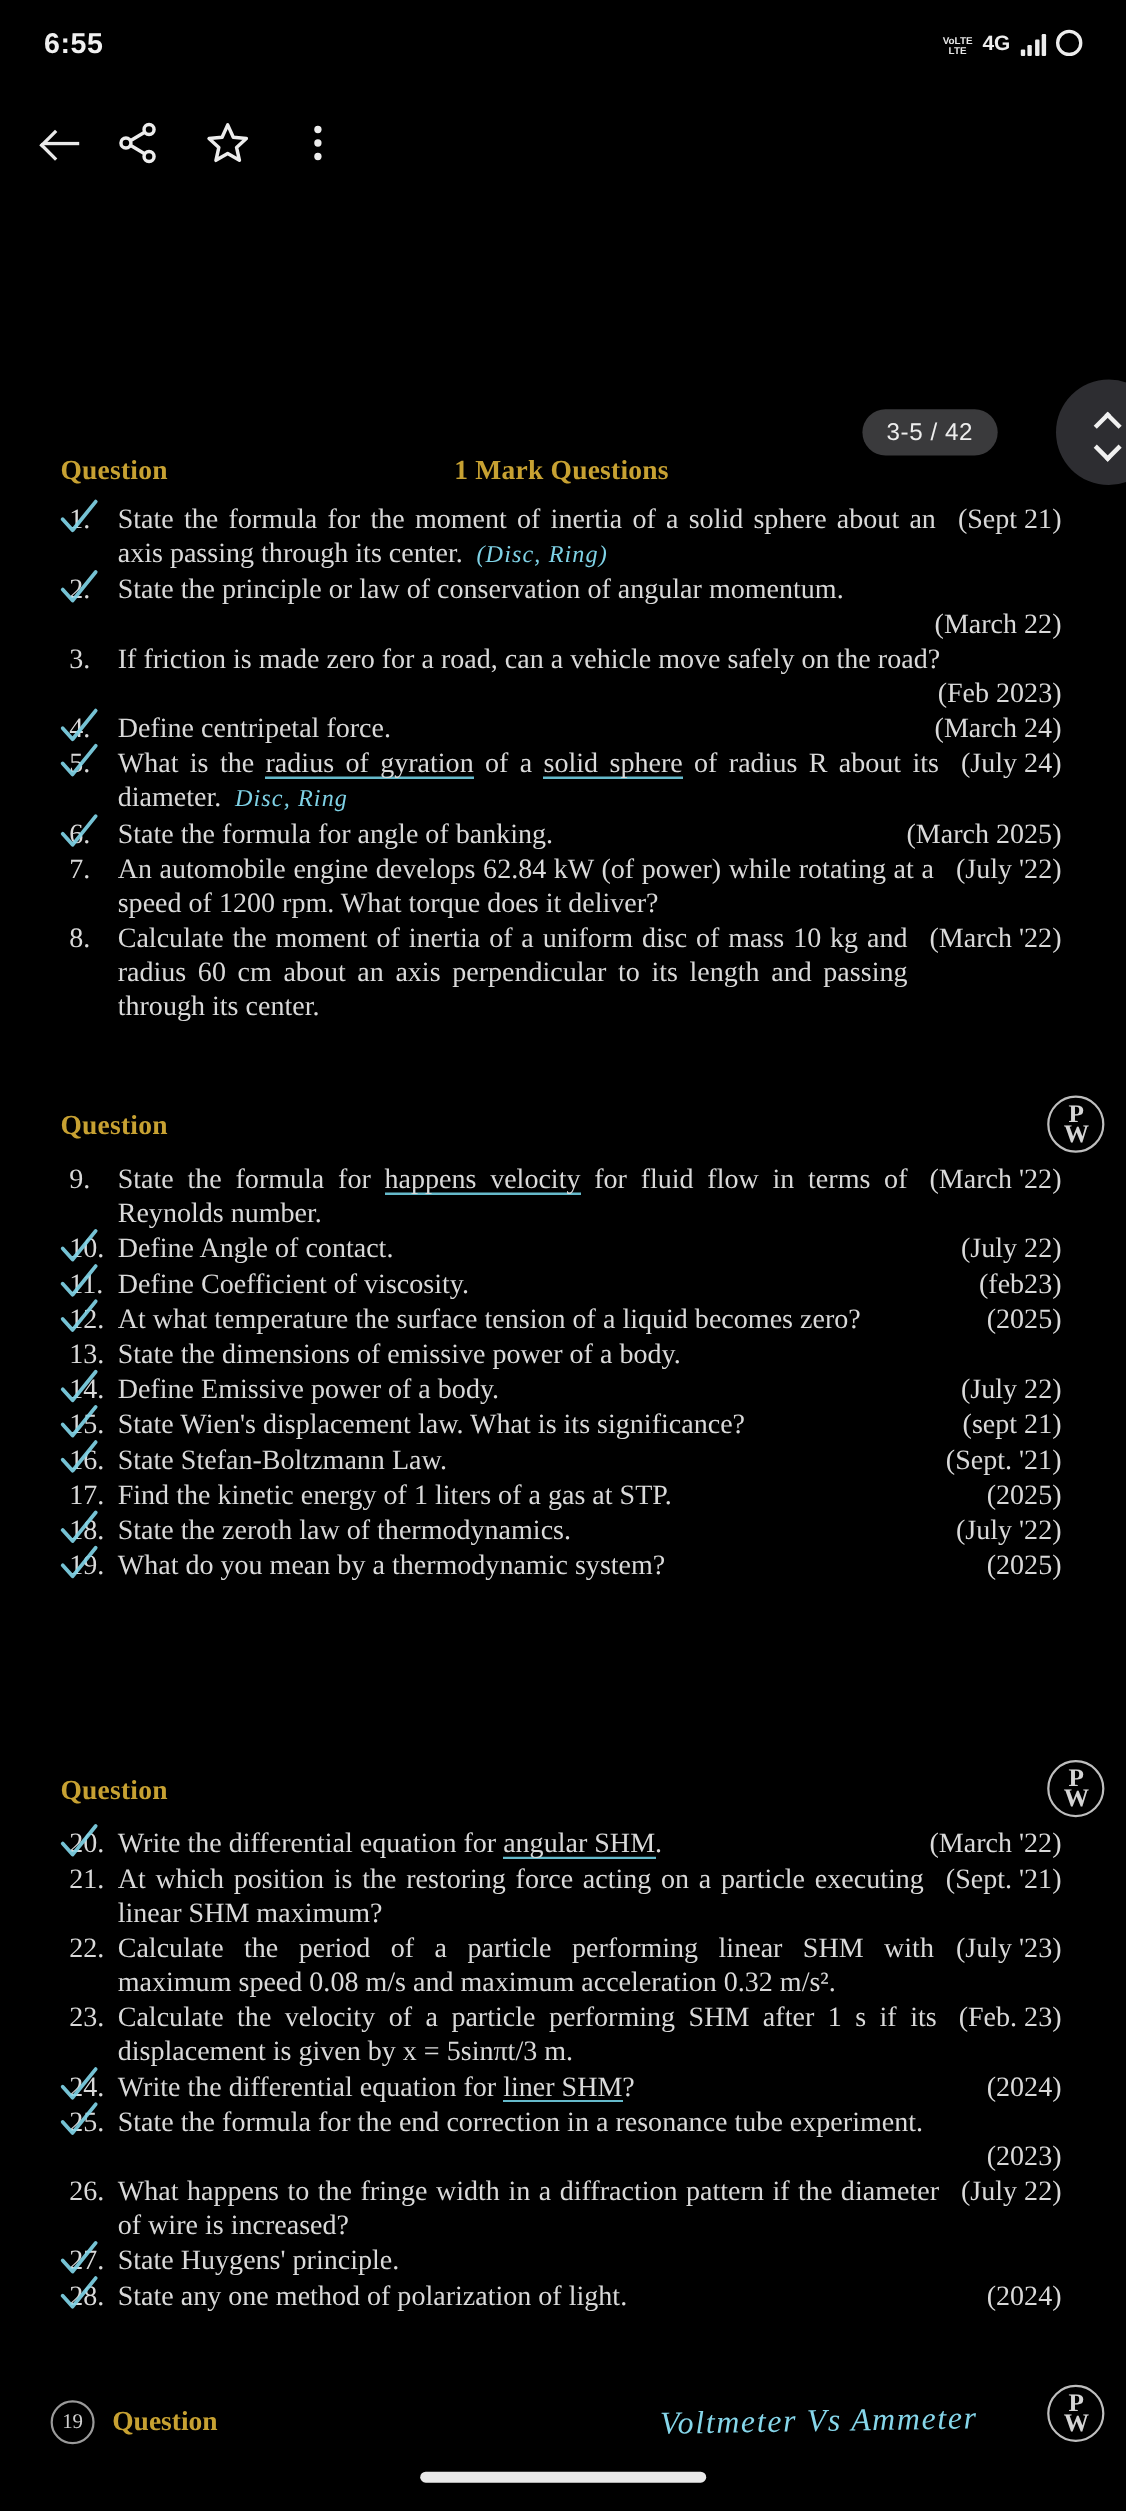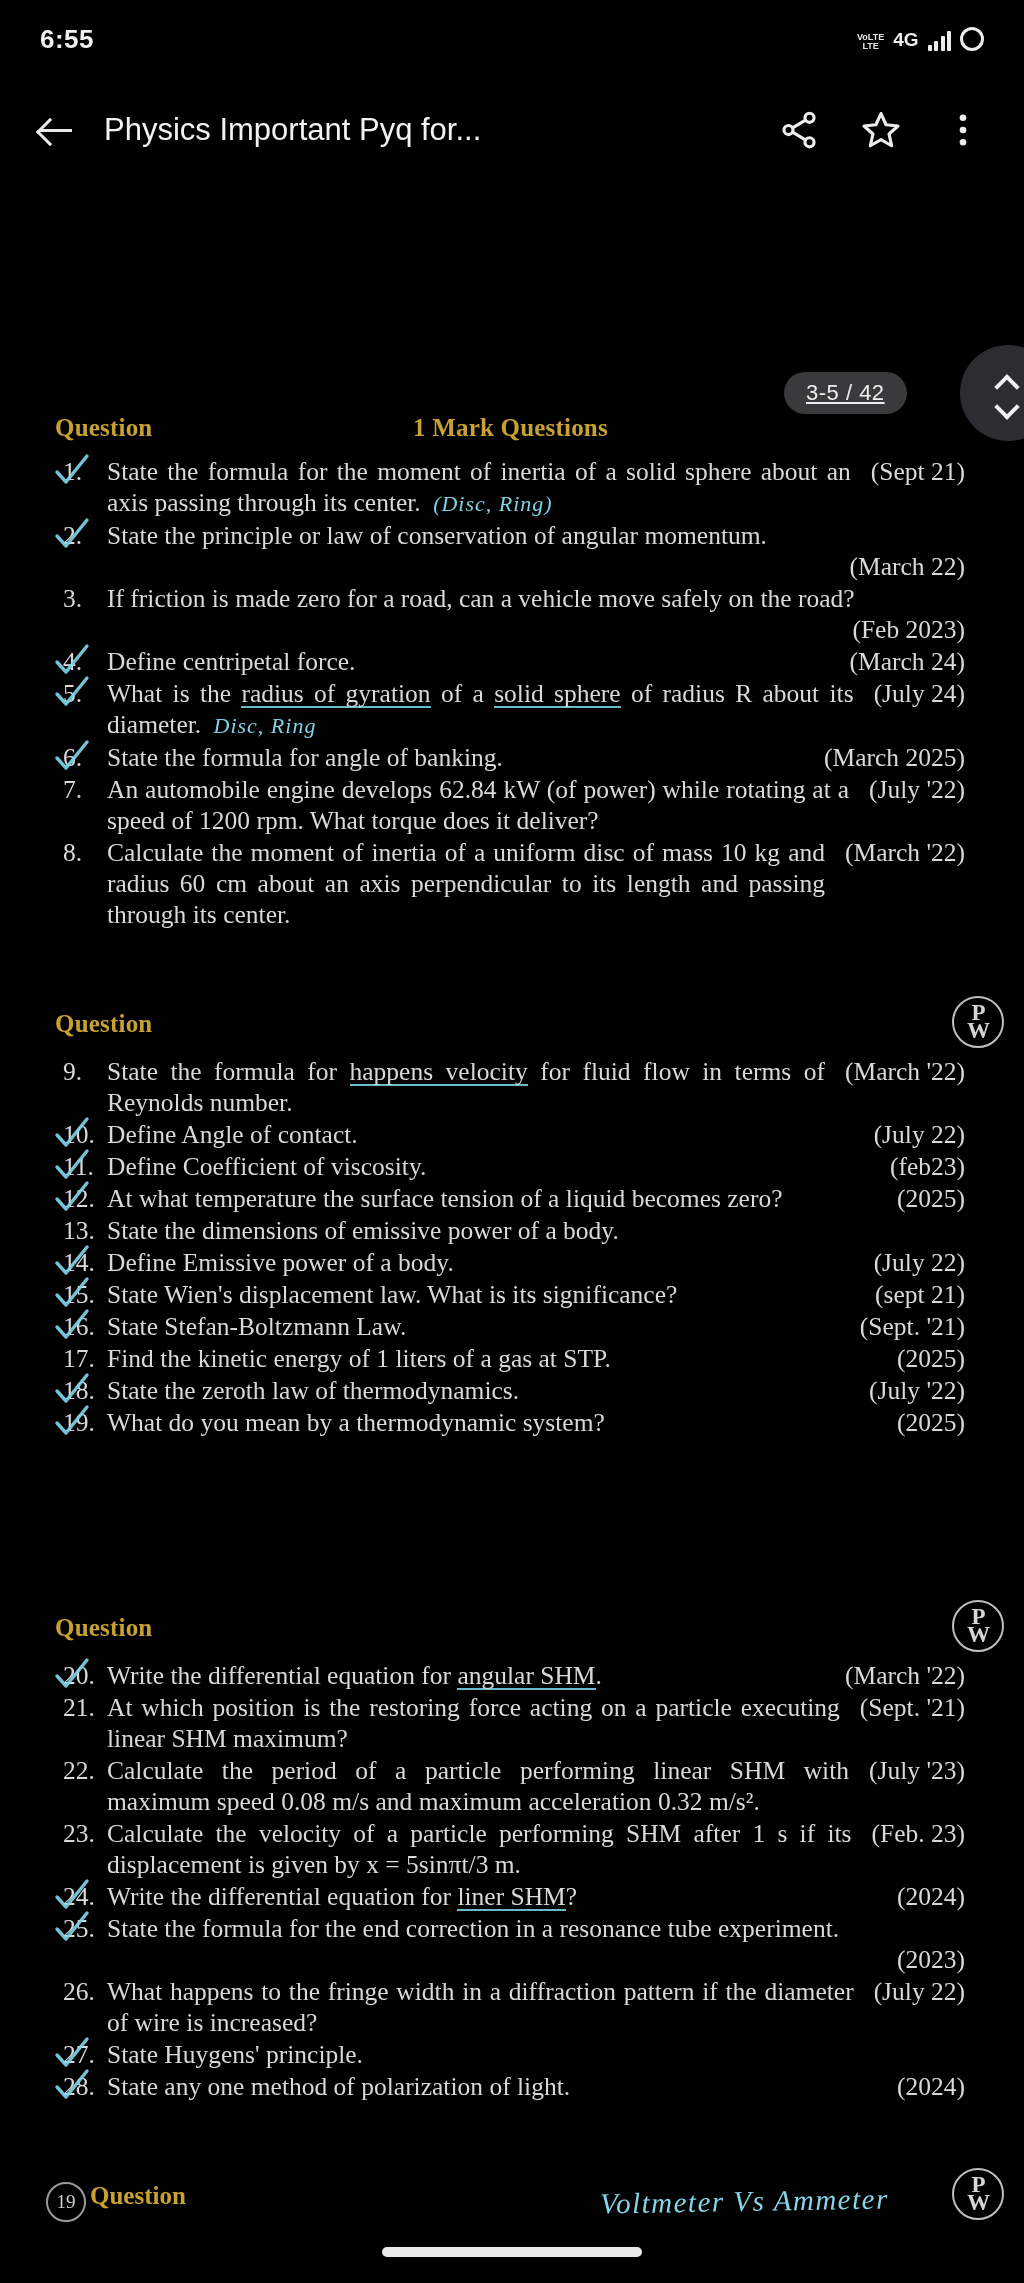--- a/index.html
+++ b/index.html
@@ -64,21 +64,21 @@
   .appbar-icons{ display:flex; align-items:center; gap:40px; padding-right:6px; }
   .ic{ width:42px; height:42px; display:block; }
   .ic svg{ width:100%; height:100%; display:block; }
 
   
   .page-badge{
     position:absolute; left:784px; top:372px;
     background:#3a3a3c; color:#ededed; border-radius:22px;
     padding:8px 22px;
     font-family:"Liberation Sans", sans-serif;
-    font-size:22px; font-weight:500; letter-spacing:.5px;text-decoration:underline;
+    font-size:22px; font-weight:500; letter-spacing:.5px;
   }
   .nav-fab{
     position:absolute; left:960px; top:345px;
     width:96px; height:96px; border-radius:50%;
     background:#2d2d31; box-shadow:0 4px 8px rgba(0,0,0,.6);
     display:flex; flex-direction:column; align-items:center; justify-content:center;
     gap:6px;
   }
   .chev{ width:26px; height:14px; position:relative; }
   .chev:before{
@@ -159,21 +159,21 @@
   .pw span{
     font-family:"Liberation Serif", serif;
     font-size:23px; font-weight:700; color:#e8e8e8;
     line-height:.78; text-align:center; letter-spacing:-1px;
   }
   .pw b{ display:block; font-weight:700; }
 
   
   .bottom-q{
     position:absolute; left:46px; top:2182px;
-    display:flex; gap:4px;
+    display:flex; align-items:center; gap:16px;
   }
   .circ-num{
     width:40px; height:40px; border:2px solid #9a9a9a; border-radius:50%;
     display:flex; align-items:center; justify-content:center;
     font-family:"Liberation Serif", serif; font-size:19px; color:#cfcfcf;
   }
   .bottom-label{
     font-family:"Liberation Serif", serif;
     font-weight:700; font-size:25px; color:#c7a132;
   }
@@ -207,21 +207,20 @@
         <i></i>
         <i></i>
         <i></i>
       </div>
     <div class="batt-ring"></div>
   </div>
 </div>
 
 <div class="appbar">
   <div class="back-arrow"></div>
-  <div class="app-title">Physics Important Pyq for...</div>
   <div class="appbar-icons">
     <span class="ic">
       <svg viewBox="0 0 24 24" fill="none" stroke="#ededed" stroke-width="1.8" stroke-linecap="round" stroke-linejoin="round">
         <circle cx="18" cy="5" r="2.6"></circle>
           <circle cx="6" cy="12" r="2.6"></circle>
           <circle cx="18" cy="19" r="2.6"></circle>
         <line x1="8.3" y1="10.8" x2="15.7" y2="6.4"></line>
           <line x1="8.3" y1="13.2" x2="15.7" y2="17.6"></line>
       </svg>
     </span>

